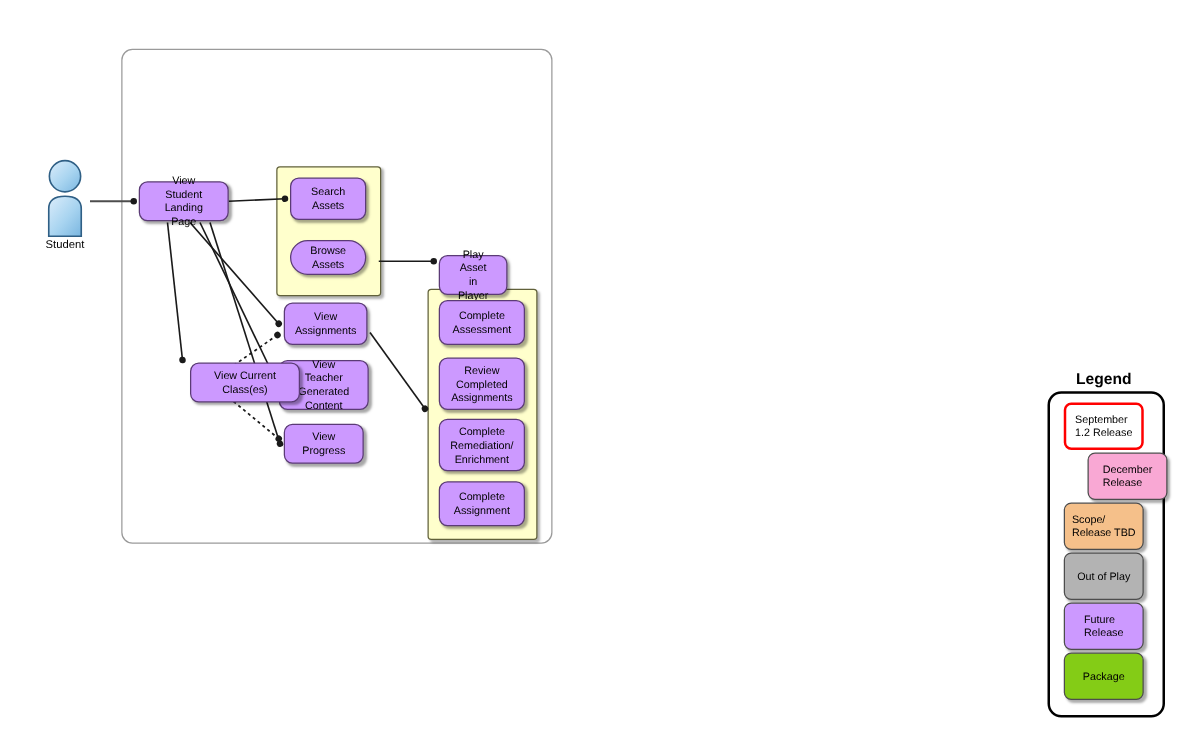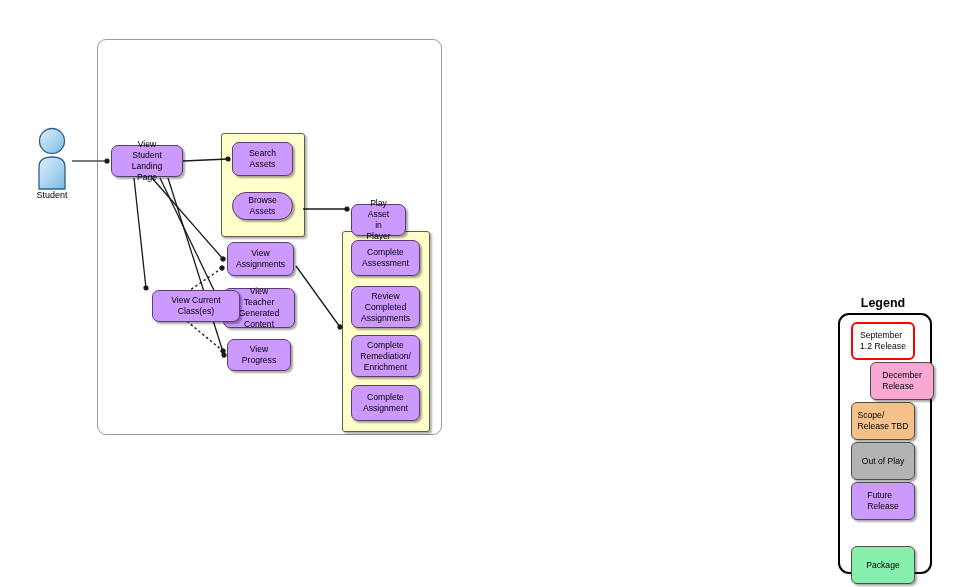--- a/index.html
+++ b/index.html
@@ -186,16 +186,16 @@
   <div id="legend-items">
       <div class="legend-item" style="left: 851px; top: 322px; width: 64px; height: 38px; background: rgb(255, 255, 255); border: 2.2px solid rgb(255, 0, 0); box-shadow: none;">September
 1.2 Release</div>
       <div class="legend-item" style="left: 851px; top: 362px; width: 64px; height: 38px; background: #f9a8d4; border: 1.2px solid rgb(77, 77, 77); margin-left: 19px;">December
 Release</div>
       <div class="legend-item" style="left: 851px; top: 402px; width: 64px; height: 38px; background: rgb(245, 192, 138); border: 1.2px solid rgb(77, 77, 77);">Scope/
 Release TBD</div>
       <div class="legend-item" style="left: 851px; top: 442px; width: 64px; height: 38px; background: rgb(179, 179, 179); border: 1.2px solid rgb(77, 77, 77);">Out of Play</div>
       <div class="legend-item" style="left: 851px; top: 482px; width: 64px; height: 38px; background: rgb(204, 153, 255); border: 1.2px solid rgb(77, 77, 77);">Future
 Release</div>
-      <div class="legend-item" style="left: 851px; top: 522px; width: 64px; height: 38px; background: #86efac; border: 1.2px solid rgb(77, 77, 77); margin-top: 24px;">Package</div>
+      <div class="legend-item" style="left: 851px; top: 522px; width: 64px; height: 38px; background: #84cc16; border: 1.2px solid rgb(77, 77, 77);">Package</div>
     </div>
 
 </div>
 
 </body></html>

